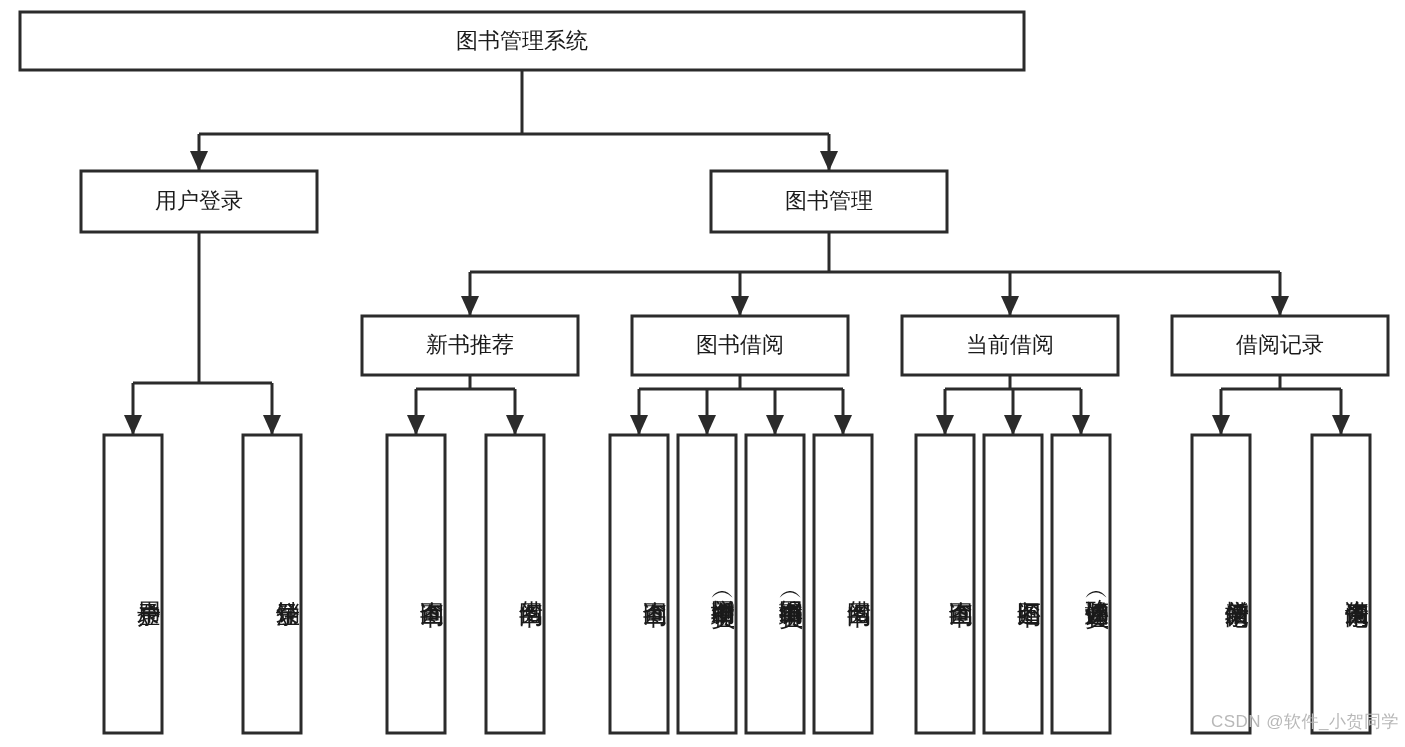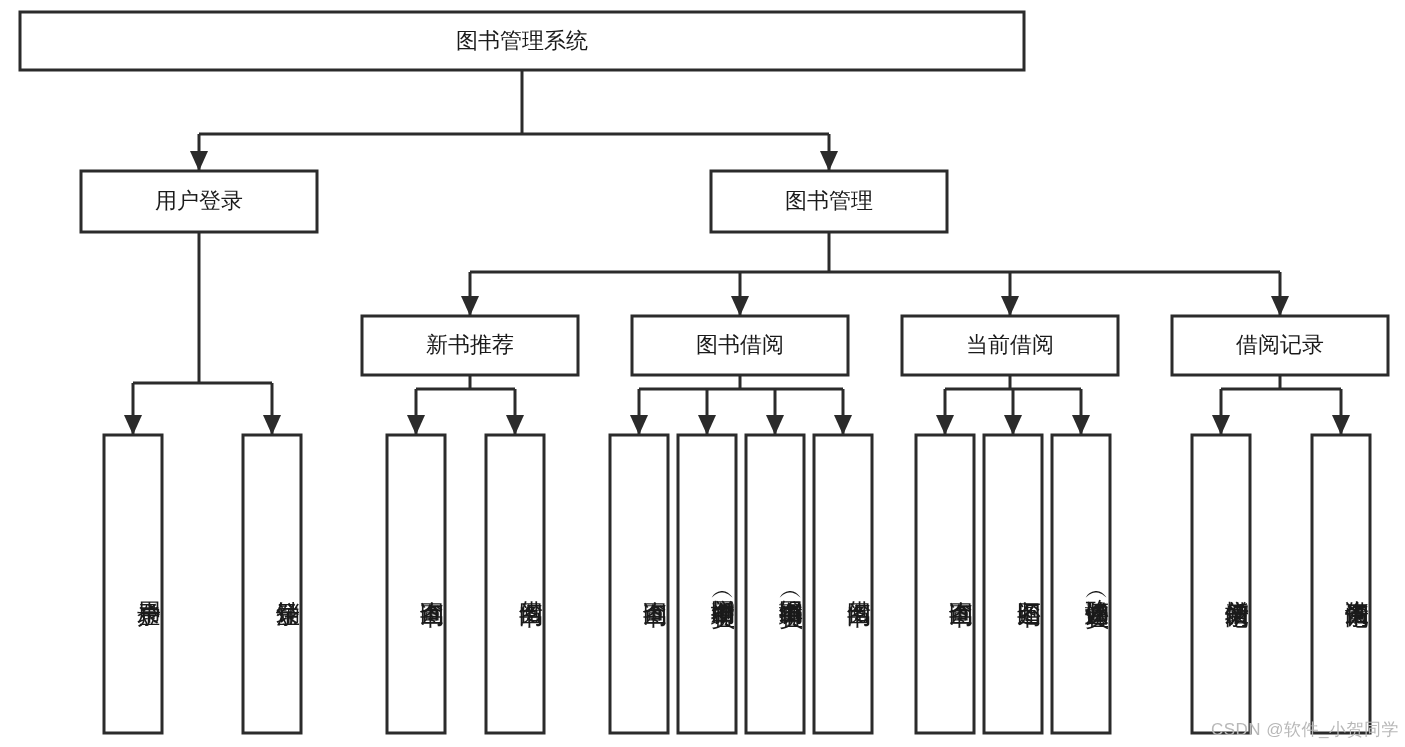--- a/index.html
+++ b/index.html
@@ -59,21 +59,21 @@
     text-align: center;
     display: flex;
     align-items: flex-start;
     justify-content: center;
     white-space: nowrap;
     pointer-events: none;
   }
   .watermark {
     position: absolute;
     right: 6px;
-    bottom: 6px;
+    bottom: 14px;
     font-family: "Liberation Sans", "DejaVu Sans", sans-serif;
     font-size: 17px;
     color: #b8b8b8;
     letter-spacing: 0.5px;
     white-space: nowrap;
   }
 </style>
 </head>
 <body>
 

